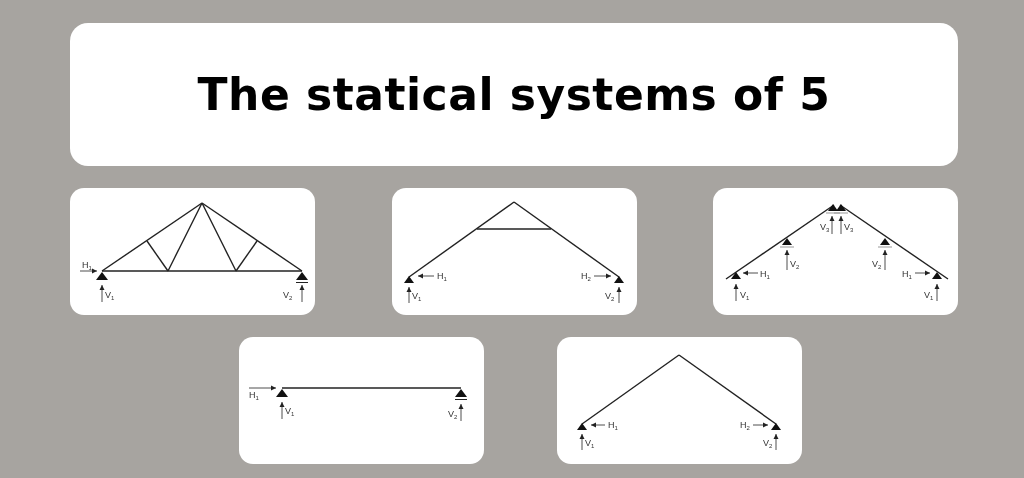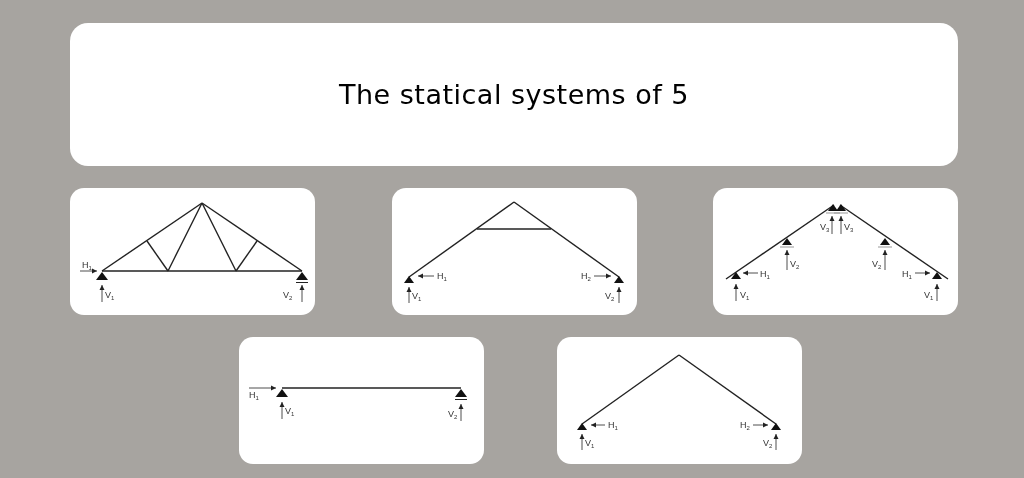--- a/index.html
+++ b/index.html
@@ -13,22 +13,22 @@
     .title-card {
       position: absolute;
       left: 70px; top: 23px; width: 888px; height: 143px;
       background: #ffffff;
       border-radius: 18px;
       display: flex; flex-direction: column;
       align-items: center; justify-content: center;
     }
     .title-line {
       font-family: "DejaVu Sans", sans-serif;
-      font-weight: normal;
-      font-size: 27px;
+      font-weight: bold;
+      font-size: 44px;
       line-height: 52px;
       color: #000;
       letter-spacing: 0.5px;
     }
     .panel {
       position: absolute;
       width: 245px; height: 127px;
       background: #ffffff;
       border-radius: 14px;
       overflow: hidden;

